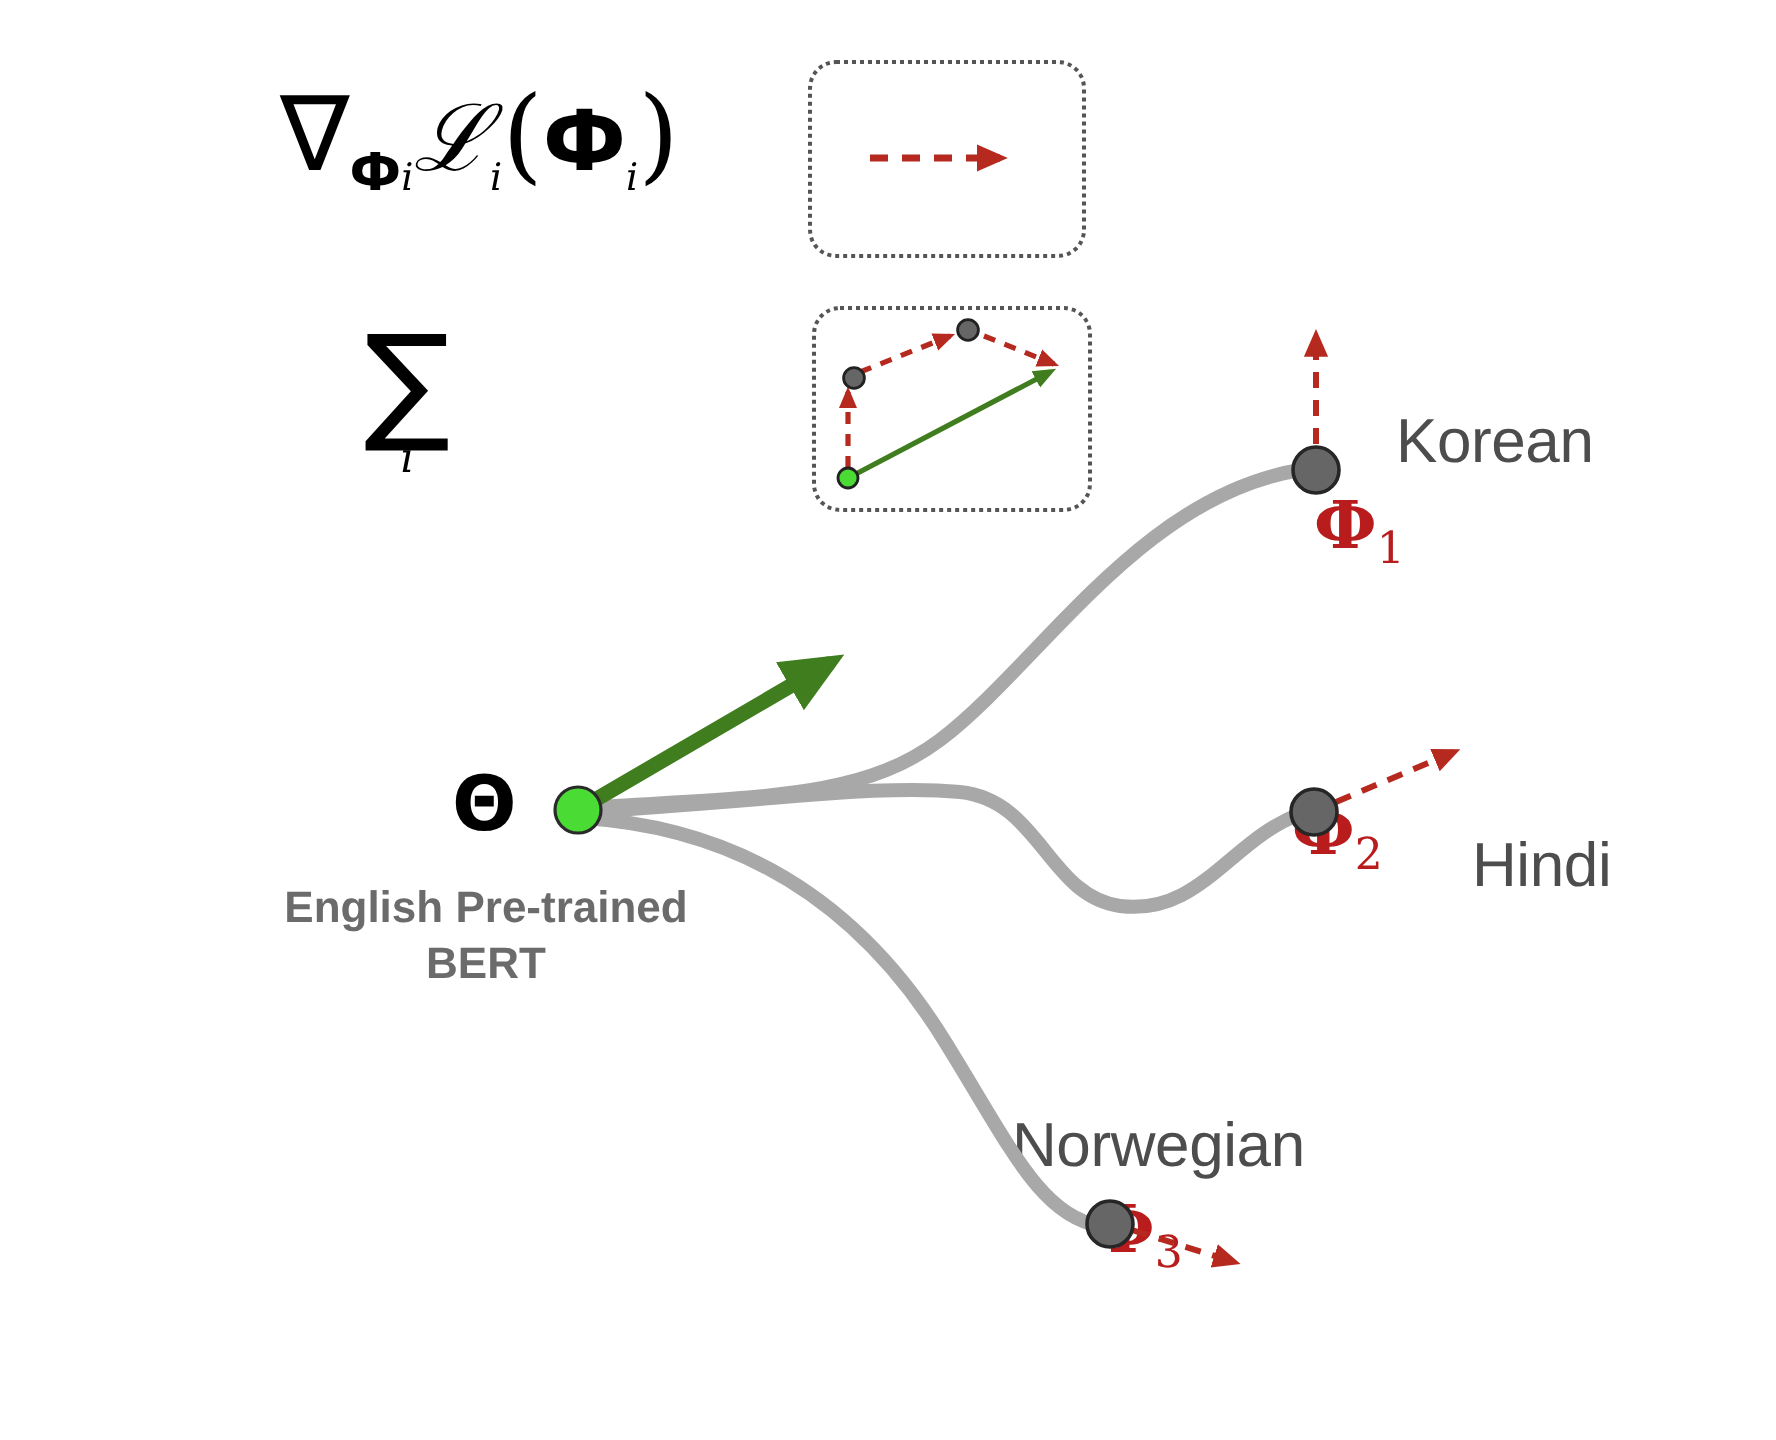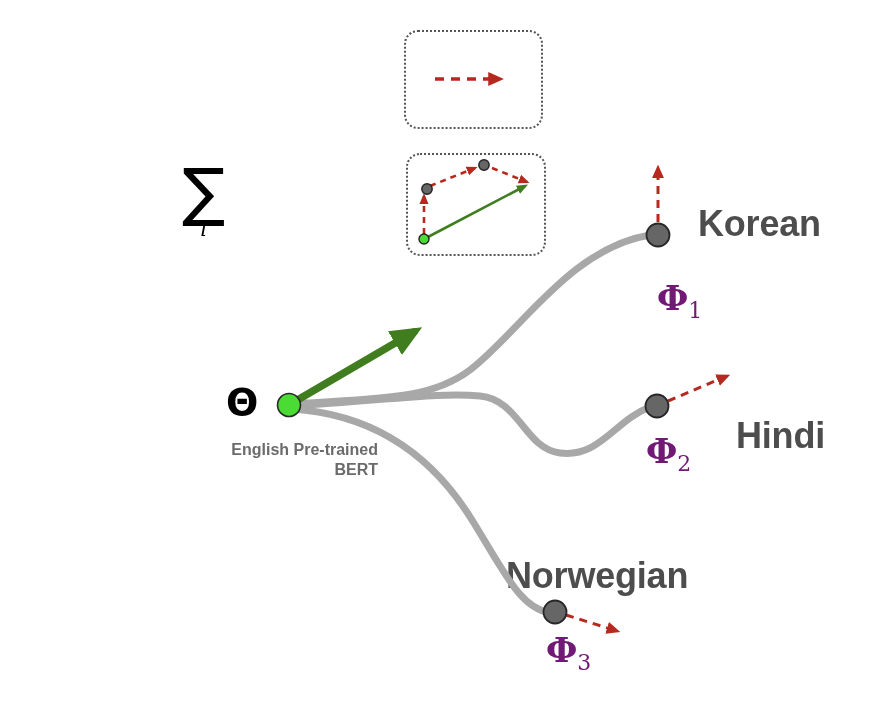--- a/index.html
+++ b/index.html
@@ -20,56 +20,55 @@
   svg.layer {
     position: absolute;
     left: 0;
     top: 0;
     width: 888px;
     height: 720px;
   }
   .node-label {
     position: absolute;
     font-family: "Liberation Sans", sans-serif;
-    font-weight: bold;
-    font-size: 36px;
+    font-weight: normal;
+    font-size: 31px;
     color: #4d4d4d;
     white-space: nowrap;
     letter-spacing: -0.2px;
   }
   .phi-label {
     position: absolute;
     font-family: "DejaVu Serif", serif;
     font-weight: bold;
     font-size: 33px;
-    color: #701a75;
+    color: #b91c1c;
     white-space: nowrap;
-    margin-top: 36px;
   }
   .phi-label .sub {
     font-size: 22px;
     font-weight: normal;
     vertical-align: sub;
     font-family: "DejaVu Serif", serif;
   }
   .theta-symbol {
     position: absolute;
     font-family: "DejaVu Sans", sans-serif;
     font-weight: bold;
     font-size: 38px;
     color: #000000;
     line-height: 1;
   }
   .origin-caption {
     position: absolute;
     font-family: "Liberation Sans", sans-serif;
     font-weight: bold;
-    font-size: 16px;
+    font-size: 22px;
     color: #6b6b6b;
-    text-align: right;
+    text-align: center;
     line-height: 1.28;
     white-space: pre-line;
   }
   
   .formula {
     position: absolute;
     font-family: "DejaVu Serif", serif;
     color: #000000;
     white-space: nowrap;
   }
@@ -175,20 +174,23 @@
     border: 2.5px dotted #555555;
     border-radius: 14px;
     box-sizing: border-box;
   }
 </style>
 </head>
 <body>
 
 <div id="canvas">
 
+  <div class="formula f-grad" style="left:140px; top:42px;">
+    <span class="nabla">∇</span><span class="bsub">Ф</span><span class="isub">i</span><span class="cal-l">ℒ</span><span class="isub">i</span><span class="paren">(</span><span class="bphi">Ф</span><span class="isub">i</span><span class="paren">)</span>
+  </div>
 
   <div class="legend-box" style="left:404px; top:30px; width:139px; height:99px;"></div>
 
   <div class="formula f-sum" style="left:182px; top:165px;">
     <span class="sigma-wrap">
       <span class="sigma">∑</span>
       <span class="sigma-idx">i</span>
     </span>
   </div>
 

